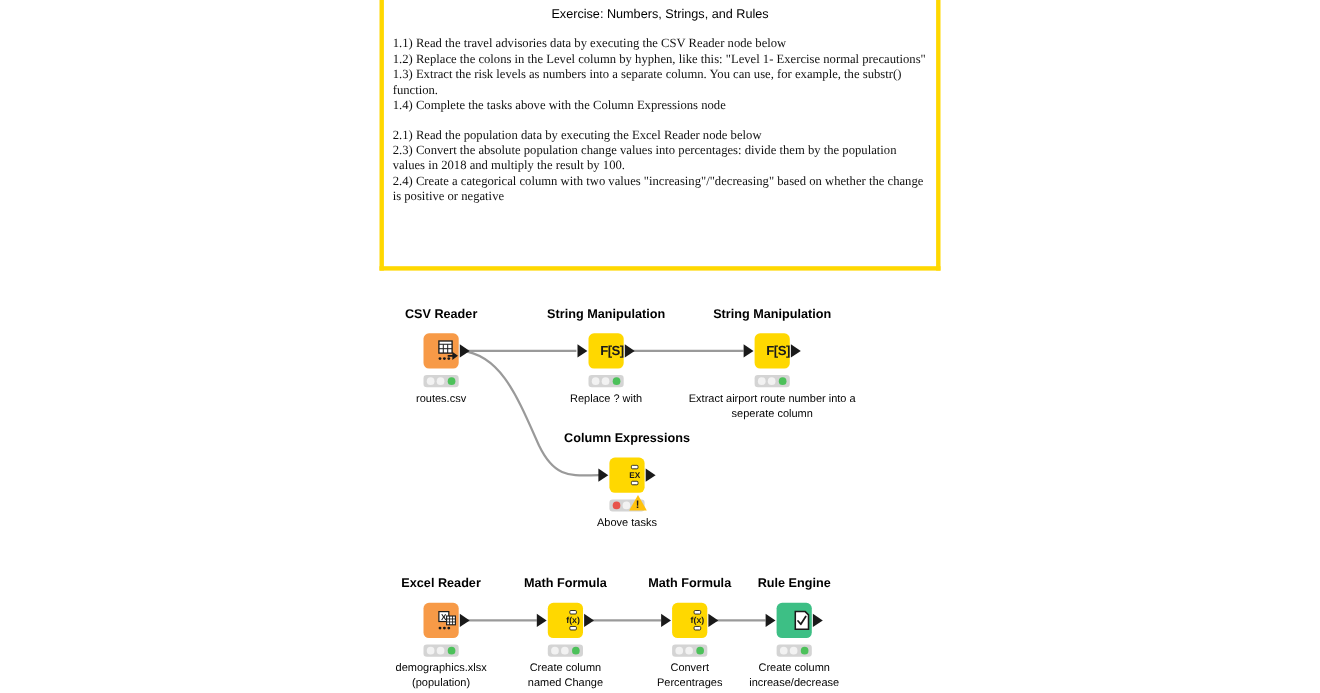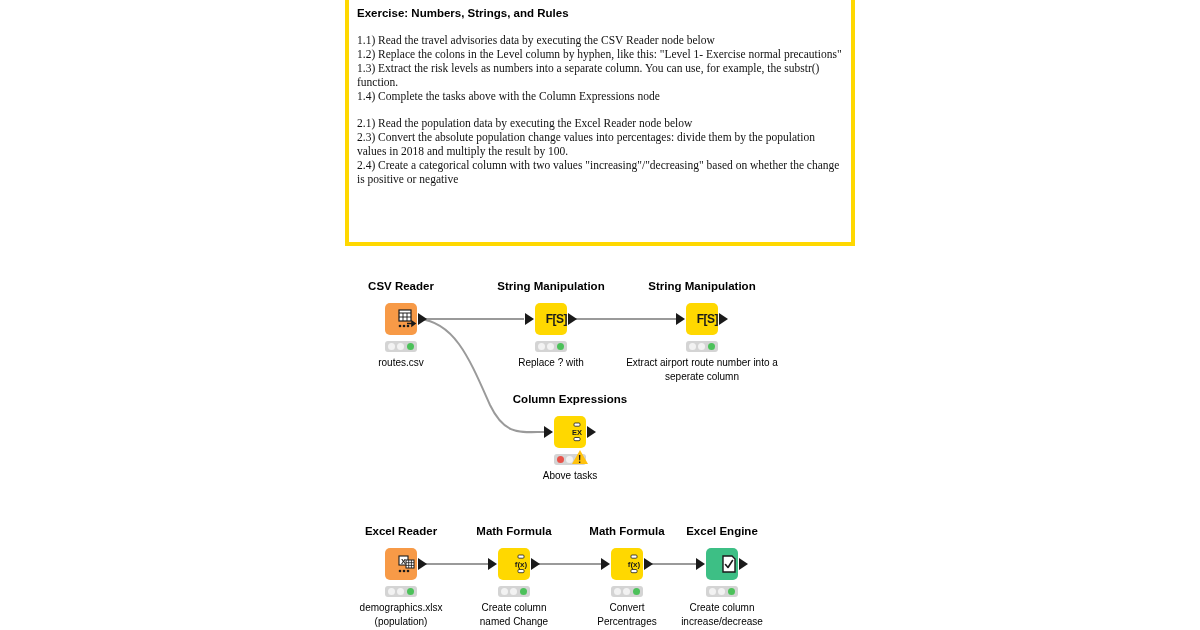--- a/index.html
+++ b/index.html
@@ -29,24 +29,25 @@
     width: 510px;
     height: 246px;
     box-sizing: border-box;
     background: #ffffff;
     border: 4px solid #FFD800;
     border-top: 0;
     padding: 6px 8px 4px 8px;
   }
   .annotation .ann-title {
     font-size: 11.5px;
-    font-weight: bold;
+    font-weight: normal;
     color: #000;
     line-height: 15px;
     margin-bottom: 12px;
+    text-align: center;
   }
   .annotation .ann-line {
     font-size: 11.5px;
     color: #111;
     line-height: 14px;
     font-family: Liberation Serif, serif;
   }
   .annotation .ann-gap {
     height: 13px;
   }
@@ -334,21 +335,21 @@
     <div class="status">
       <span class="lamp"></span>
       <span class="lamp"></span>
       <span class="lamp green"></span>
     </div>
     <div class="node-label narrow">Convert
 Percentrages</div>
   </div>
 
   <div class="node" style="left:722px; top:548px;">
-    <div class="node-title">Excel Engine</div>
+    <div class="node-title">Rule Engine</div>
     <div class="node-box green">
       <svg width="18" height="20" viewBox="0 0 18 20">
         <path d="M 3 2 L 12 2 L 15 5 L 15 18 L 3 18 Z" fill="#fff" stroke="#1a1a1a" stroke-width="1.4"></path>
         <path d="M 5.5 10.5 L 8 13.5 L 12.5 6.5" fill="none" stroke="#1a1a1a" stroke-width="1.6" stroke-linecap="round" stroke-linejoin="round"></path>
       </svg>
     </div>
     <div class="port in"></div>
     <div class="port out"></div>
     <div class="status">
       <span class="lamp"></span>

